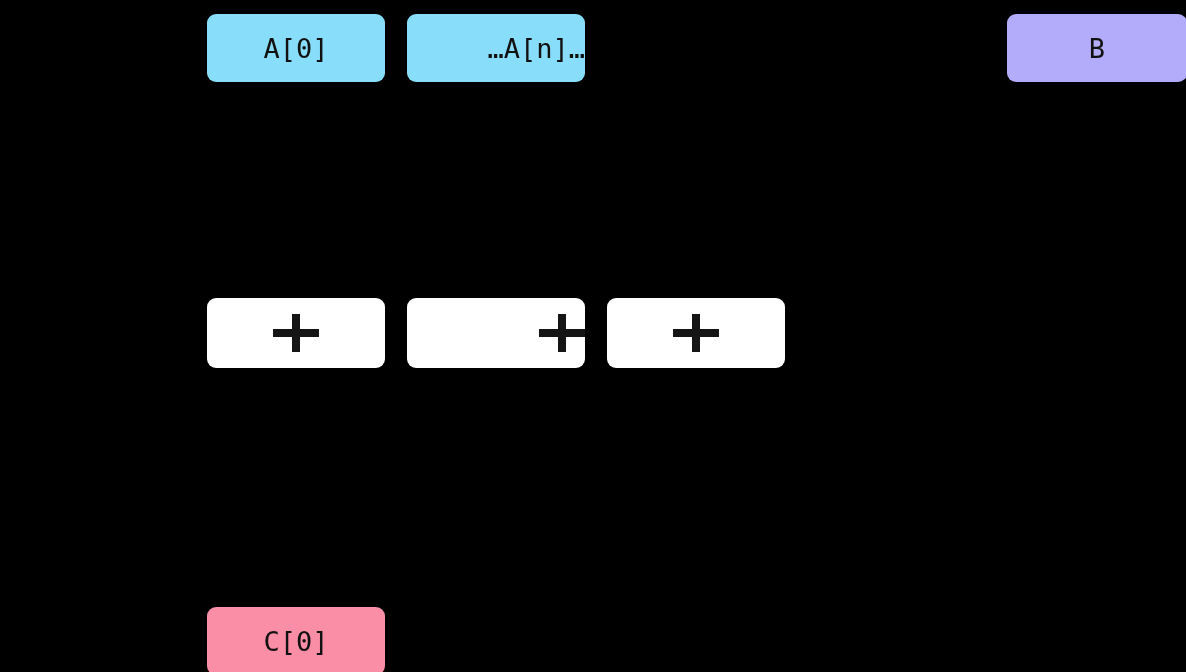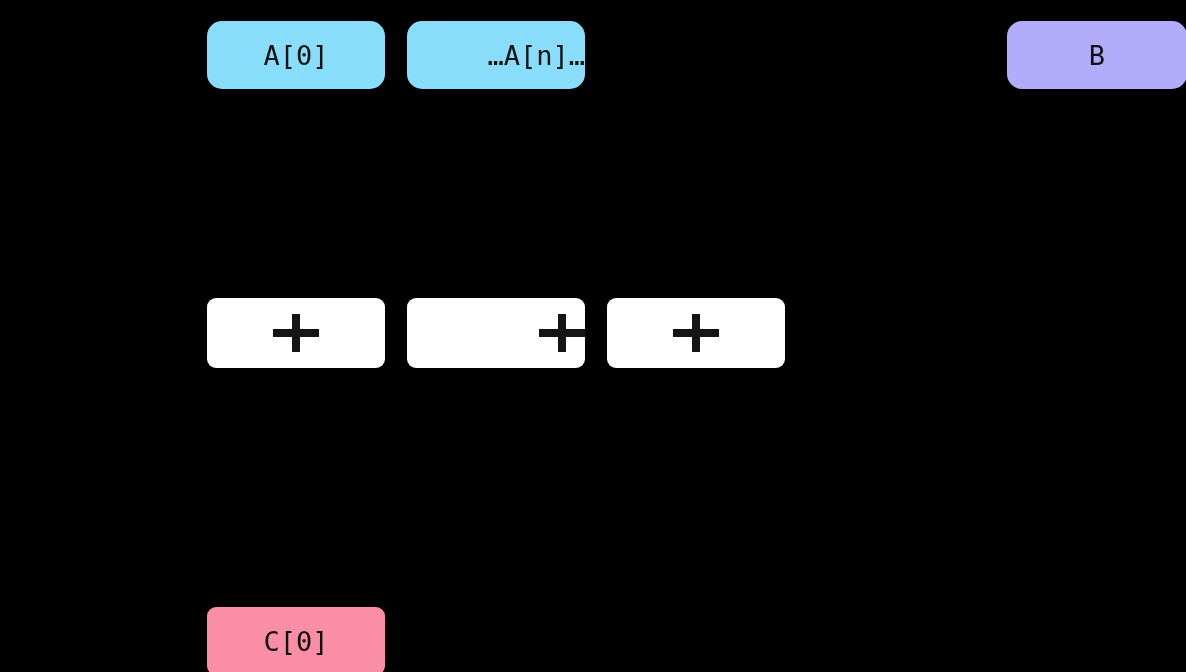--- a/index.html
+++ b/index.html
@@ -32,21 +32,21 @@
     color: #111111;
     letter-spacing: 0px;
     white-space: pre;
   }
   
   .col-0 { left: 207px; }
   .col-1 { left: 407px; justify-content: flex-end; }
   .col-2 { left: 607px; }
   .col-b { left: 1007px; width: 180px; }
   
-  .row-a  { top: 21px; border-radius: 15px; }
+  .row-a  { top: 14px; }
   .row-op { top: 298px; height: 70px; }
   .row-c  { top: 607px; }
   
   .fill-a  { background: #87DDFA; }
   .fill-b  { background: #B2ACFA; }
   .fill-op { background: #FFFFFF; }
   .fill-c  { background: #FA8EA6; }
   
   .plus {
     position: relative;

